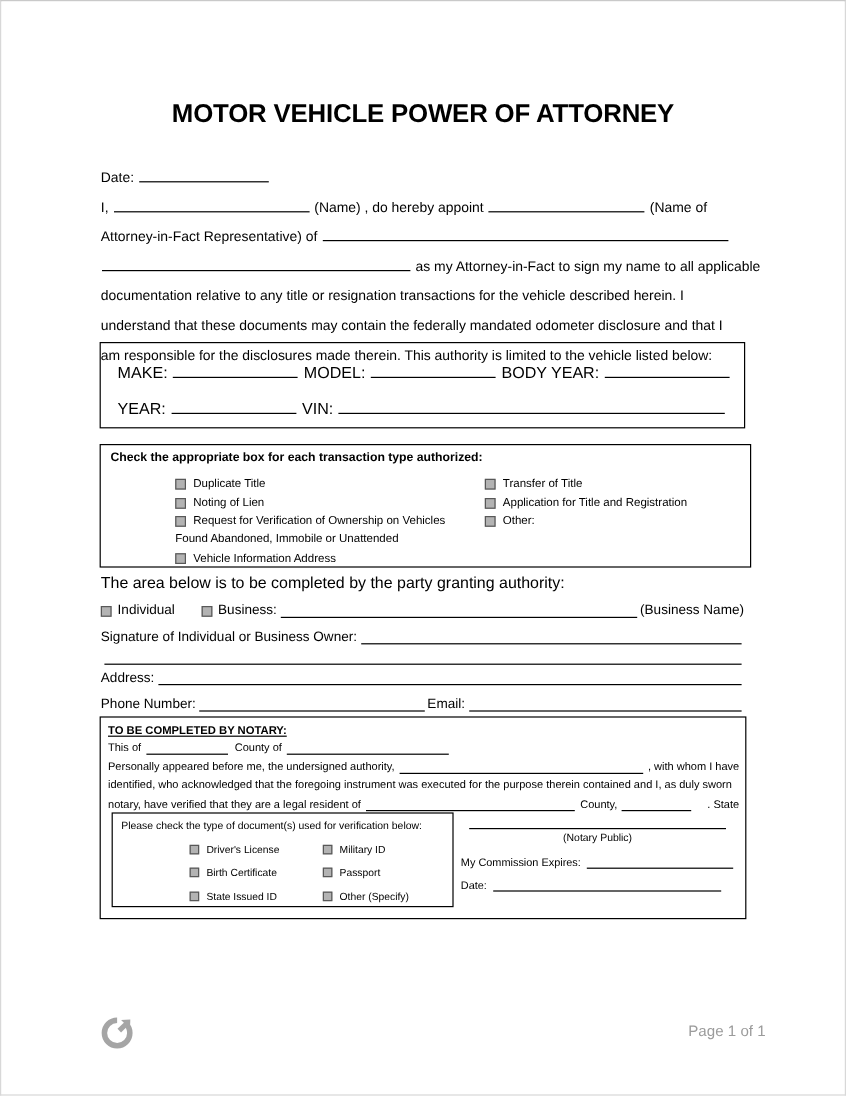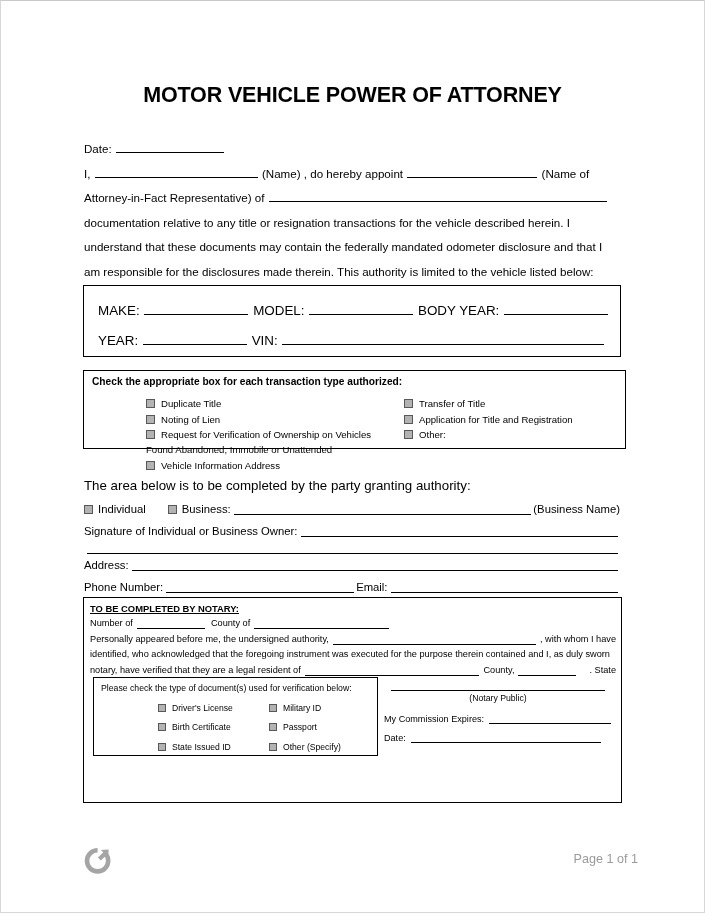--- a/index.html
+++ b/index.html
@@ -62,21 +62,21 @@
   .vehicle-row {
     font-size: 13.4px;
     line-height: 30px;
     white-space: nowrap;
   }
 
   
   .trans-box {
     position: absolute;
     left: 82px; top: 369px;
-    width: 543px; height: 79px;
+    width: 543px; height: 103px;
     border: 1.3px solid #000;
     padding: 5px 0 0 8px;
   }
   .trans-head {
     font-size: 10.2px;
     font-weight: bold;
     margin-bottom: 3px;
   }
   .cb-col-left { position: absolute; left: 62px; top: 25px; width: 300px; }
   .cb-col-right { position: absolute; left: 320px; top: 25px; width: 225px; }
@@ -140,21 +140,21 @@
     border-bottom: 1px solid #000;
     height: 11px;
     margin: 0 2px 0 3px;
     min-width: 10px;
   }
 
   
   .notary-box {
     position: absolute;
     left: 82px; top: 596px;
-    width: 539px; height: 206px;
+    width: 539px; height: 169px;
     border: 1.4px solid #000;
     padding: 4px 5px 0 6px;
   }
   .notary-head {
     font-size: 9.4px;
     font-weight: bold;
     text-decoration: underline;
     line-height: 14px;
   }
   .notary-line {
@@ -249,20 +249,24 @@
     <div class="ln">
       <span>I,</span>
       <span class="rule" style="width:163px"></span>
       <span>(Name) , do hereby appoint</span>
       <span class="rule" style="width:130px"></span>
       <span>(Name of</span>
     </div>
     <div class="ln">
       <span>Attorney-in-Fact Representative) of</span>
       <span class="rule" style="width:338px"></span>
+    </div>
+    <div class="ln">
+      <span class="rule" style="width:257px"></span>
+      <span>as my Attorney-in-Fact to sign my name to all applicable</span>
     </div>
     <div class="wrapln">documentation relative to any title or resignation transactions for the vehicle described herein. I understand that these documents may contain the federally mandated odometer disclosure and that I am responsible for the disclosures made therein. This authority is limited to the vehicle listed below:</div>
   </div>
 
   <div class="vehicle-box">
     <div class="vehicle-row">
       <span>MAKE:</span>
       <span class="rule" style="width:104px;height:14px"></span>
       <span>MODEL:</span>
       <span class="rule" style="width:104px;height:14px"></span>
@@ -348,21 +352,21 @@
       <span class="flexrule" style="max-width:188px"></span>
       <span>Email:</span>
       <span class="flexrule"></span>
     </div>
   </div>
 
   <div class="notary-box">
     <div class="notary-head">TO BE COMPLETED BY NOTARY:</div>
 
     <div class="notary-line">
-      <span>Number of</span>
+      <span>This of</span>
       <span class="rule" style="width:68px;margin-left:4px"></span>
       <span style="margin-left:5px">County of</span>
       <span class="rule" style="width:135px;margin-left:4px"></span>
     </div>
 
     <div class="notary-line">
       <span>Personally appeared before me, the undersigned authority,</span>
       <span class="rule" style="width:250px;margin-left:4px"></span>
       <span style="margin-left:3px">, with whom I have</span>
     </div>

